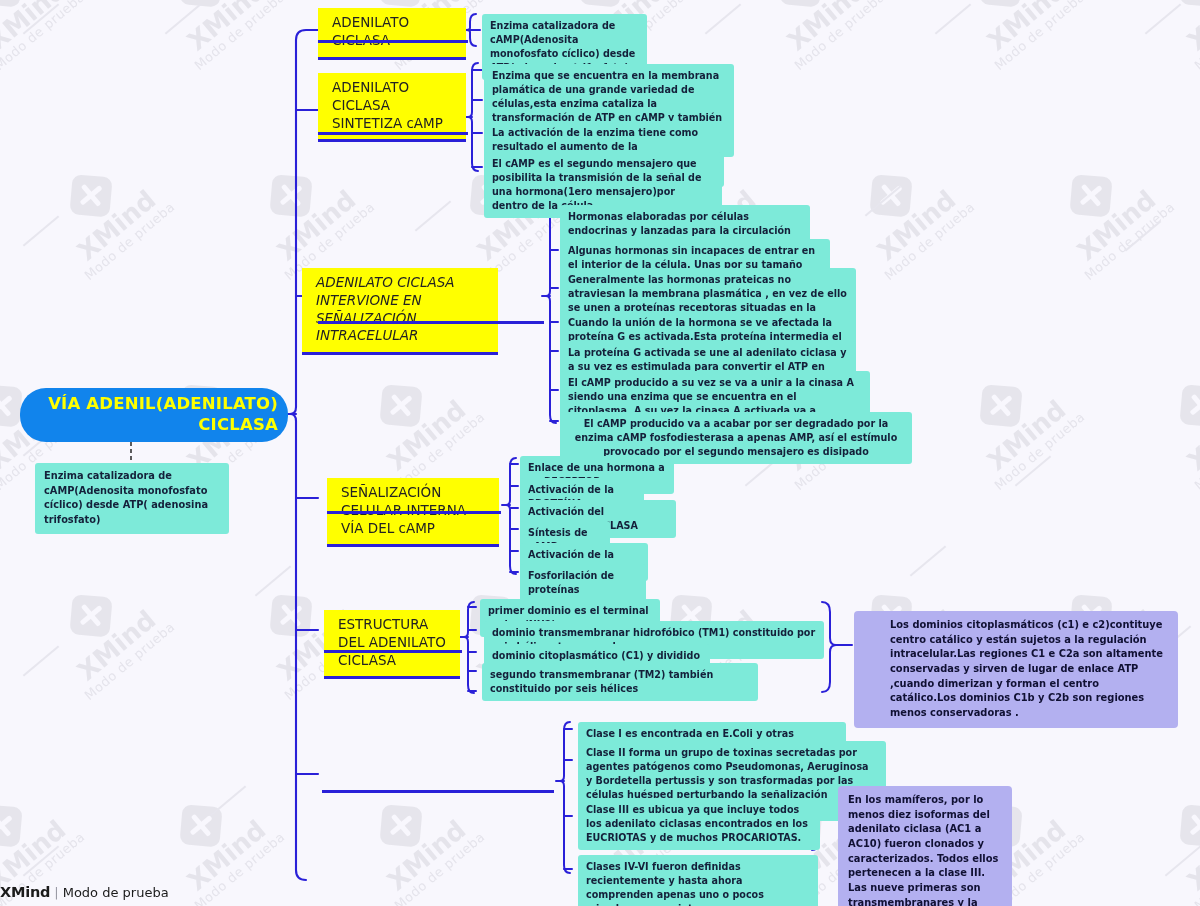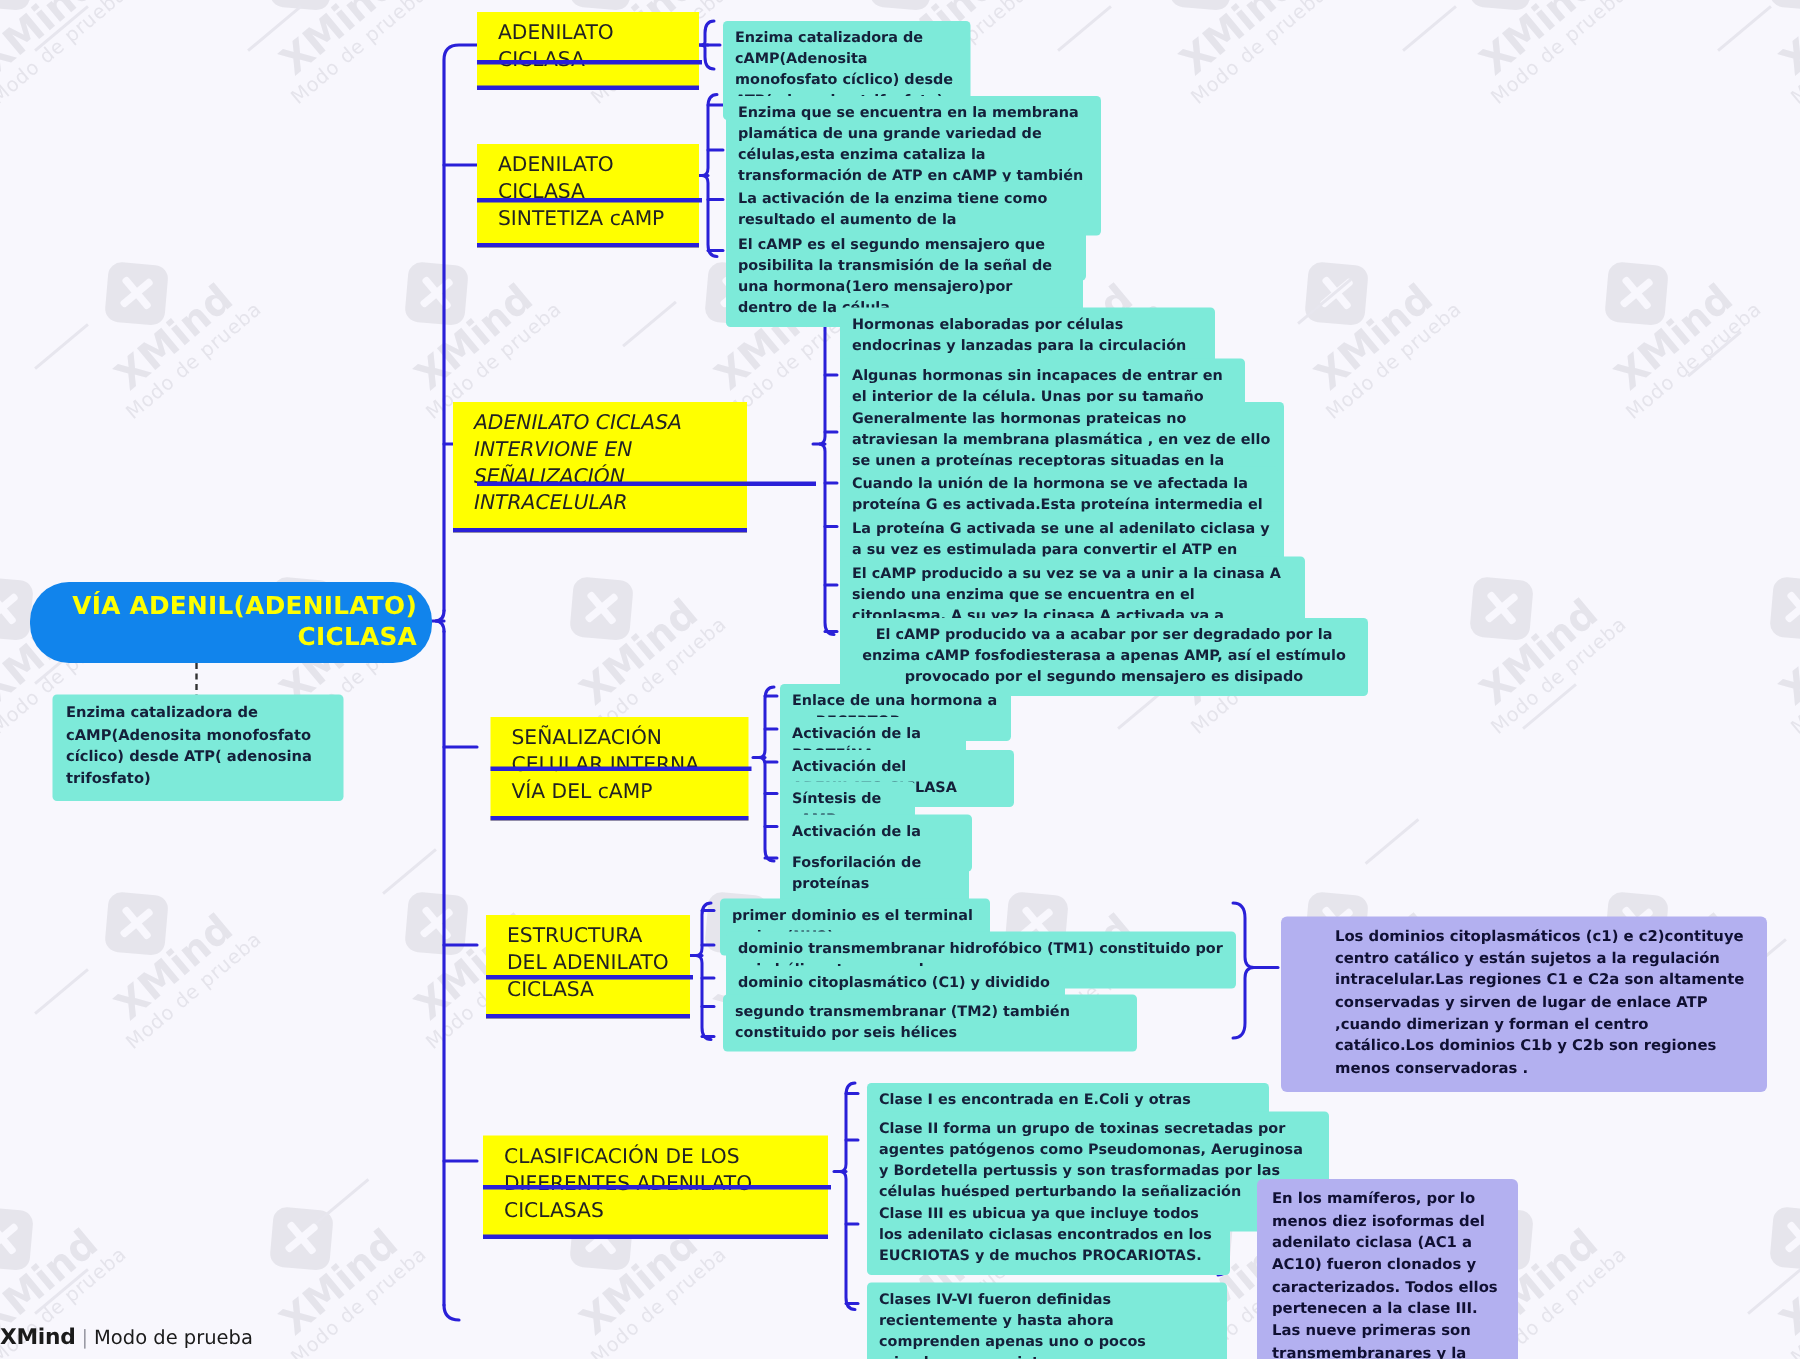--- a/index.html
+++ b/index.html
@@ -371,21 +371,21 @@
   </svg>
 
   <div class="node root" style="left:20px;top:388px;width:268px;height:54px;">VÍA ADENIL(ADENILATO) CICLASA</div>
 
   <div class="node detach" style="left:35px;top:463px;width:194px;">Enzima catalizadora de cAMP(Adenosita monofosfato cíclico) desde ATP( adenosina trifosfato)</div>
 
   <div class="node topic-main" style="left:318px;top:8px;width:148px;">ADENILATO CICLASA</div>
   <div class="ubar" style="left:318px;top:40px;width:150px;"></div>
   <div class="node leaf" style="left:482px;top:14px;width:165px;">Enzima catalizadora de cAMP(Adenosita monofosfato cíclico) desde ATP(adenosina trifosfato)</div>
 
-  <div class="node topic-main" style="left:318px;top:96px;width:148px;">ADENILATO CICLASA SINTETIZA cAMP</div>
+  <div class="node topic-main" style="left:318px;top:73px;width:148px;">ADENILATO CICLASA SINTETIZA cAMP</div>
   <div class="ubar" style="left:318px;top:132px;width:150px;"></div>
   <div class="node leaf" style="left:484px;top:64px;width:250px;">Enzima que se encuentra en la membrana plamática de una grande variedad de células,esta enzima cataliza la transformación de ATP en cAMP y también pirofosfato(PPi) como subproducto dela reacción.</div>
   <div class="node leaf" style="left:484px;top:121px;width:240px;">La activación de la enzima tiene como resultado el aumento de la concentración del cAMP en el interior de la célula.</div>
   <div class="node leaf" style="left:484px;top:152px;width:238px;">El cAMP es el segundo mensajero que posibilita la transmisión de la señal de una hormona(1ero mensajero)por dentro de la célula .</div>
 
   <div class="node topic-main" style="left:302px;top:268px;width:196px;font-style:italic;">ADENILATO CICLASA INTERVIONE EN SEÑALIZACIÓN INTRACELULAR</div>
   <div class="ubar" style="left:318px;top:321px;width:226px;"></div>
   <div class="node leaf" style="left:560px;top:205px;width:250px;">Hormonas elaboradas por células endocrinas y lanzadas para la circulación sanguínea hasta alcanzar las células (objetivo)</div>
   <div class="node leaf" style="left:560px;top:239px;width:270px;">Algunas hormonas sin incapaces de entrar en el interior de la célula. Unas por su tamaño ,otras a su solubilidad .Las hormonas .</div>
   <div class="node leaf" style="left:560px;top:268px;width:296px;">Generalmente las hormonas prateicas no atraviesan la membrana plasmática , en vez de ello se unen a proteínas receptoras situadas en la superficie externa de la membrrana plasmática de la célula(objetiva)</div>
@@ -404,21 +404,20 @@
   <div class="node topic-main" style="left:324px;top:610px;width:136px;">ESTRUCTURA DEL ADENILATO CICLASA</div>
 
   <div class="node leaf" style="left:520px;top:564px;width:126px;">Fosforilación de proteínas</div>
   <div class="ubar" style="left:324px;top:650px;width:138px;"></div>
   <div class="node leaf" style="left:480px;top:599px;width:180px;">primer dominio es el terminal amina (NH2)</div>
   <div class="node leaf" style="left:484px;top:621px;width:340px;">dominio transmembranar hidrofóbico (TM1) constituido por seis hélices transmembranares</div>
   <div class="node leaf" style="left:484px;top:644px;width:226px;">dominio citoplasmático (C1) y dividido en C1a e C1b</div>
   <div class="node leaf" style="left:482px;top:663px;width:276px;">segundo transmembranar (TM2) también constituido por seis hélices</div>
   <div class="node purple" style="left:854px;top:611px;width:324px;padding-left:36px;">Los dominios citoplasmáticos (c1) e c2)contituye centro catálico y están sujetos a la regulación intracelular.Las regiones C1 e C2a son altamente conservadas y sirven de lugar de enlace ATP ,cuando dimerizan y forman el centro catálico.Los dominios C1b y C2b son regiones menos conservadoras .</div>
 
-  <div class="node topic-main" style="left:322px;top:757px;width:230px;">CLASIFICACIÓN DE LOS DIFERENTES ADENILATO CICLASAS</div>
   <div class="ubar" style="left:322px;top:790px;width:232px;"></div>
   <div class="node leaf" style="left:578px;top:722px;width:268px;">Clase I es encontrada en E.Coli y otras bacterias gram-negativas</div>
   <div class="node leaf" style="left:578px;top:741px;width:308px;">Clase II forma un grupo de toxinas secretadas por agentes patógenos como Pseudomonas, Aeruginosa y Bordetella pertussis y son trasformadas por las células huésped perturbando la señalización intracelular.</div>
   <div class="node leaf" style="left:578px;top:798px;width:242px;">Clase III es ubicua ya que  incluye todos los adenilato ciclasas encontrados en los EUCRIOTAS y de muchos PROCARIOTAS.</div>
   <div class="node leaf" style="left:578px;top:855px;width:240px;">Clases IV-VI fueron definidas recientemente y hasta ahora comprenden apenas uno o pocos miembros procariotas.</div>
   <div class="node purple" style="left:838px;top:786px;width:174px;"> En los mamíferos, por lo menos diez isoformas del adenilato ciclasa (AC1 a AC10) fueron clonados y caracterizados. Todos ellos pertenecen a la clase III. Las nueve primeras son transmembranares y la AC10 es soluble.</div>
 
   <div class="footer">
     <span class="brand">XMind</span><span class="bar">|</span><span class="mode">Modo de prueba</span>
   </div>

